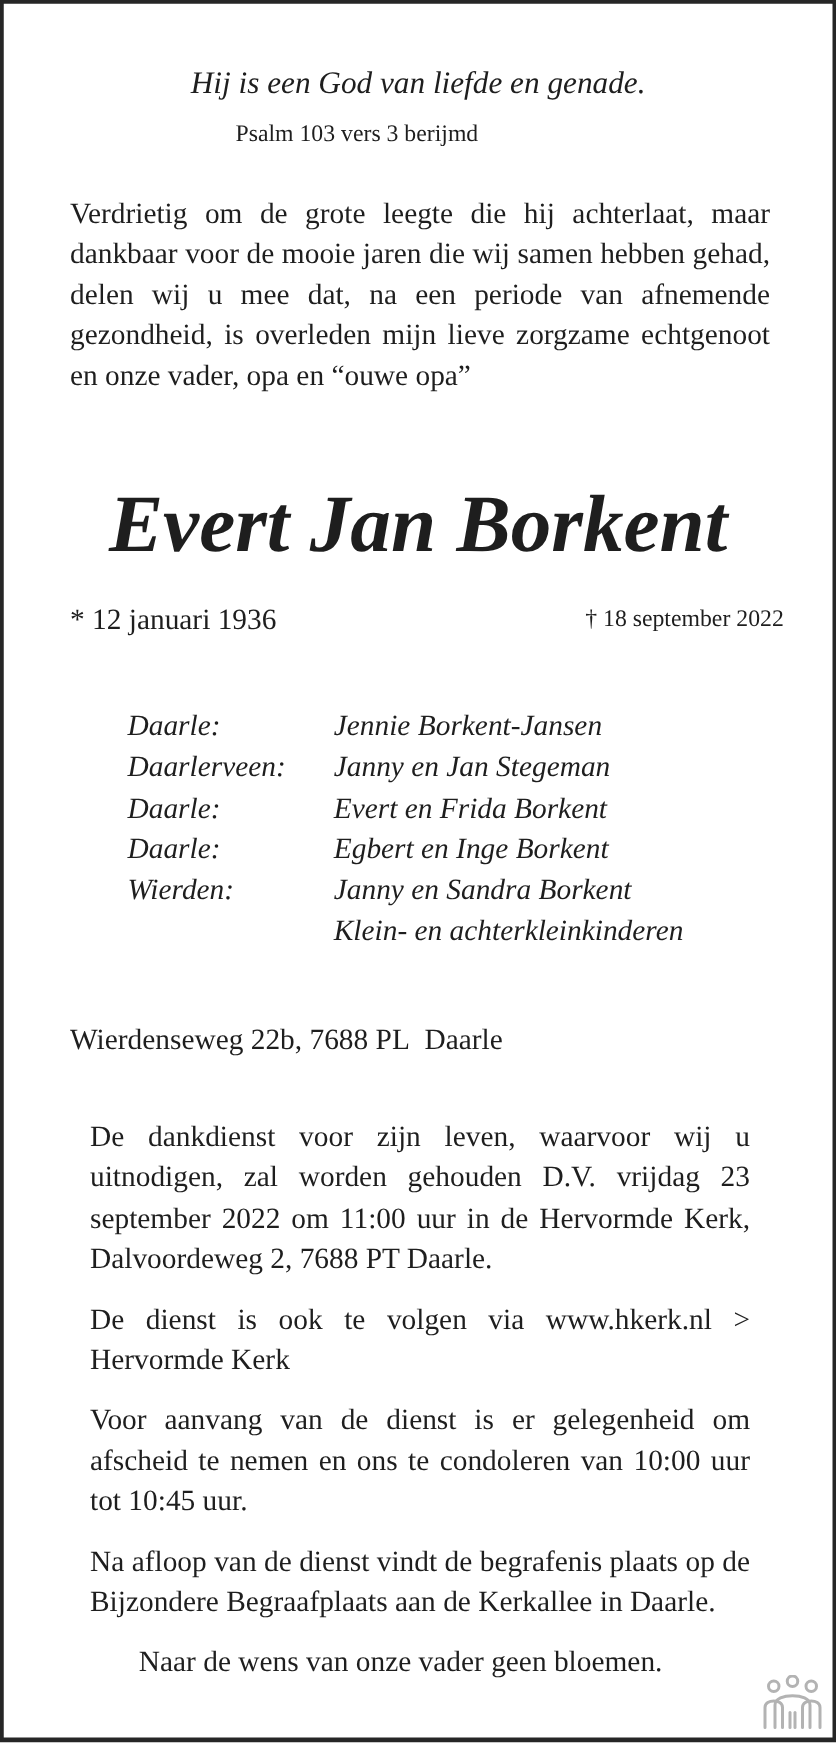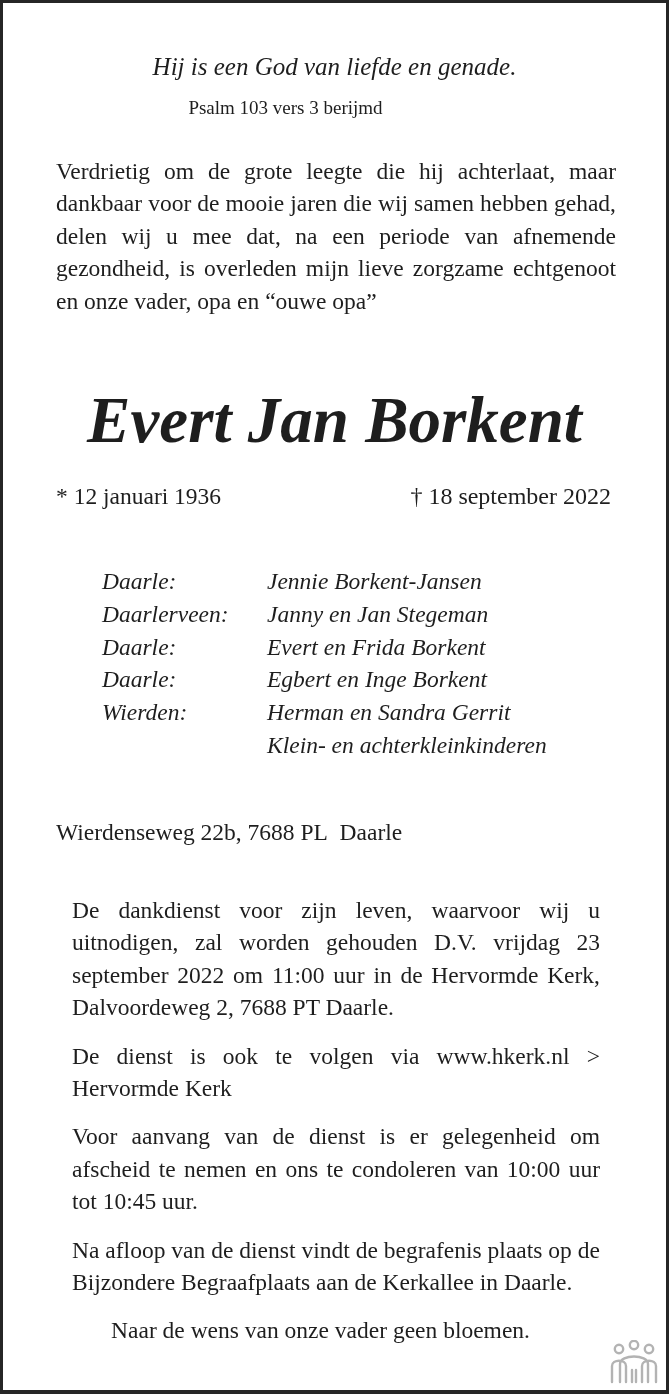--- a/index.html
+++ b/index.html
@@ -7,21 +7,21 @@
          font-family:"Liberation Serif", "DejaVu Serif", serif; color:#1e1e1e; }
   .frame { position:absolute; left:0; top:0; width:669px; height:1394px; box-sizing:border-box;
            border:3px solid #262626; border-top-width:3px; border-bottom-width:4px; background:#fff; }
   .abs { position:absolute; }
   .motto { left:0; width:669px; top:51px; text-align:center; font-style:italic; font-size:25px; line-height:32px; }
   .psalm { left:0; width:571px; top:95px; text-align:center; font-size:19px; line-height:26px; }
   .just { left:56px; width:560px; font-size:23.5px; line-height:32.4px; text-align:justify; }
   .intro { top:155px; }
   .name { left:0; width:669px; top:388px; text-align:center; font-weight:bold; font-style:italic; font-size:65px; line-height:64px; }
   .born { left:56px; top:480px; font-size:23.5px; line-height:32px; }
-  .died { right:58px; top:480px; font-size:24px; line-height:32px; }
+  .died { right:42px; top:480px; font-size:19px; line-height:32px; }
   .family { left:102px; top:565px; font-size:23.5px; line-height:32.8px;font-style:italic; }
   .family .row { display:flex; height:32.8px; }
   .family .place { width:165px; }
   .address { left:56px; top:816px; font-size:23.5px; line-height:32px; }
   .service { top:878px; }
   .service p { margin:16px; text-align:justify; text-align-last:left; }
   .closing { left:0; width:641px; top:1314px; text-align:center; font-size:23.5px; line-height:32px; }
   .logo { left:610px; top:1340px; width:48px; height:44px; }
 </style>
 </head>
@@ -51,21 +51,21 @@
   <div class="row">
     <span class="place">Daarle:</span>
     <span>Evert en Frida Borkent</span>
   </div>
   <div class="row">
     <span class="place">Daarle:</span>
     <span>Egbert en Inge Borkent</span>
   </div>
   <div class="row">
     <span class="place">Wierden:</span>
-    <span>Herman en Sandra Gerrit</span>
+    <span>Janny en Sandra Borkent</span>
   </div>
   <div class="row">
     <span class="place"></span>
     <span>Klein- en achterkleinkinderen</span>
   </div>
 </div>
 
 <div class="abs address">Wierdenseweg 22b, 7688 PL&nbsp; Daarle</div>
 
 <div class="abs just service">

